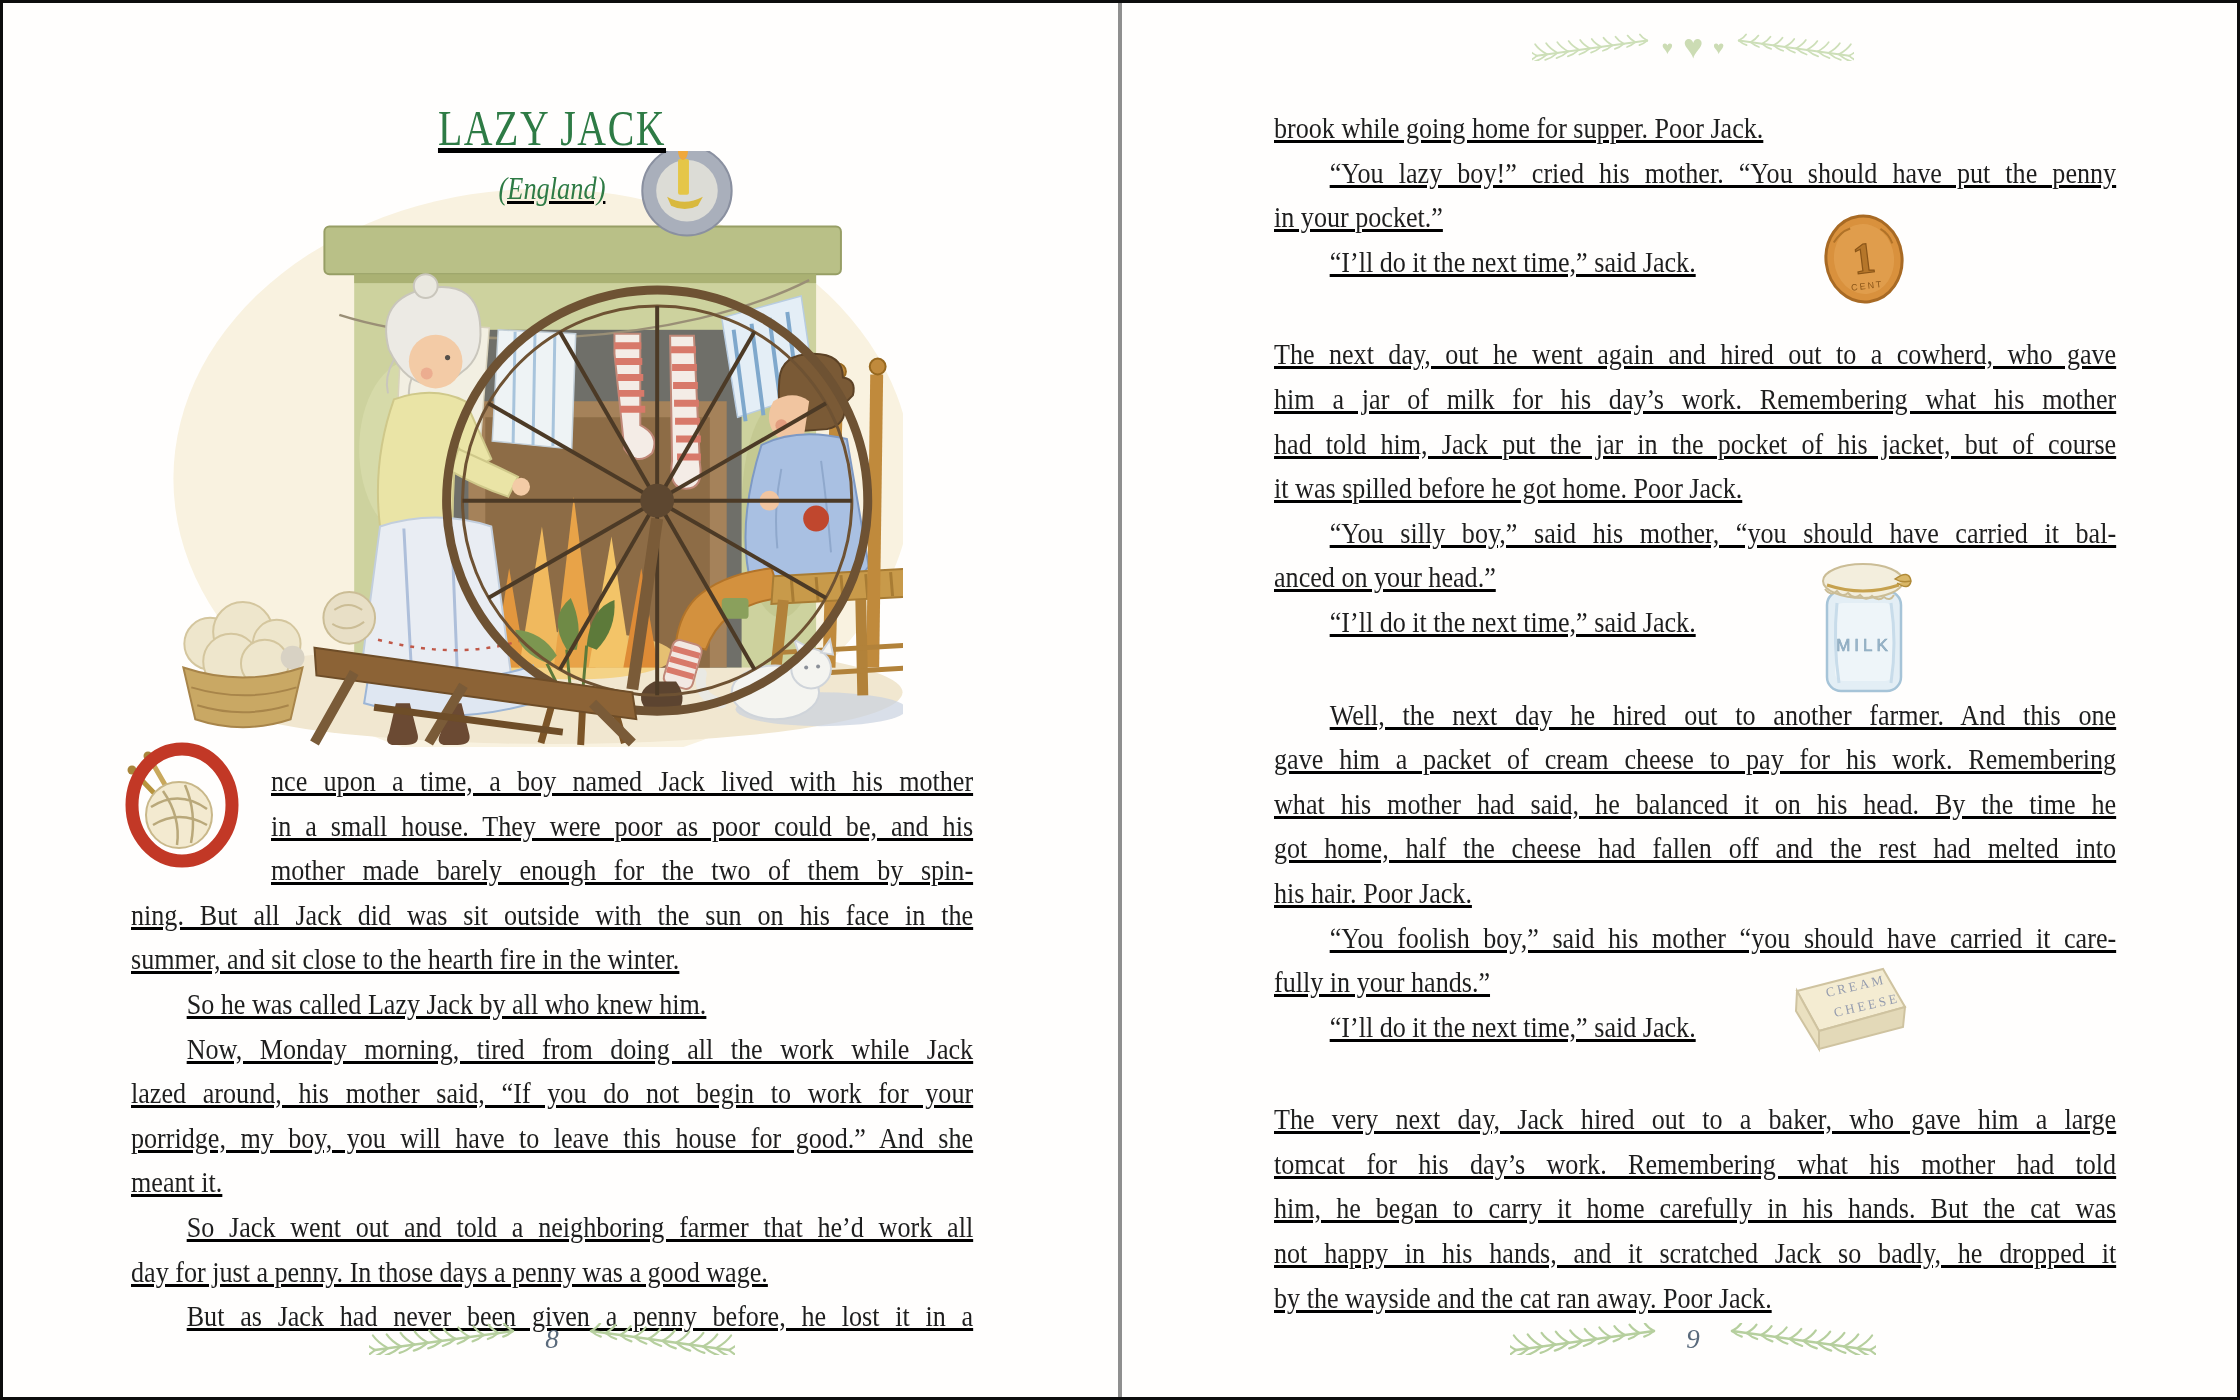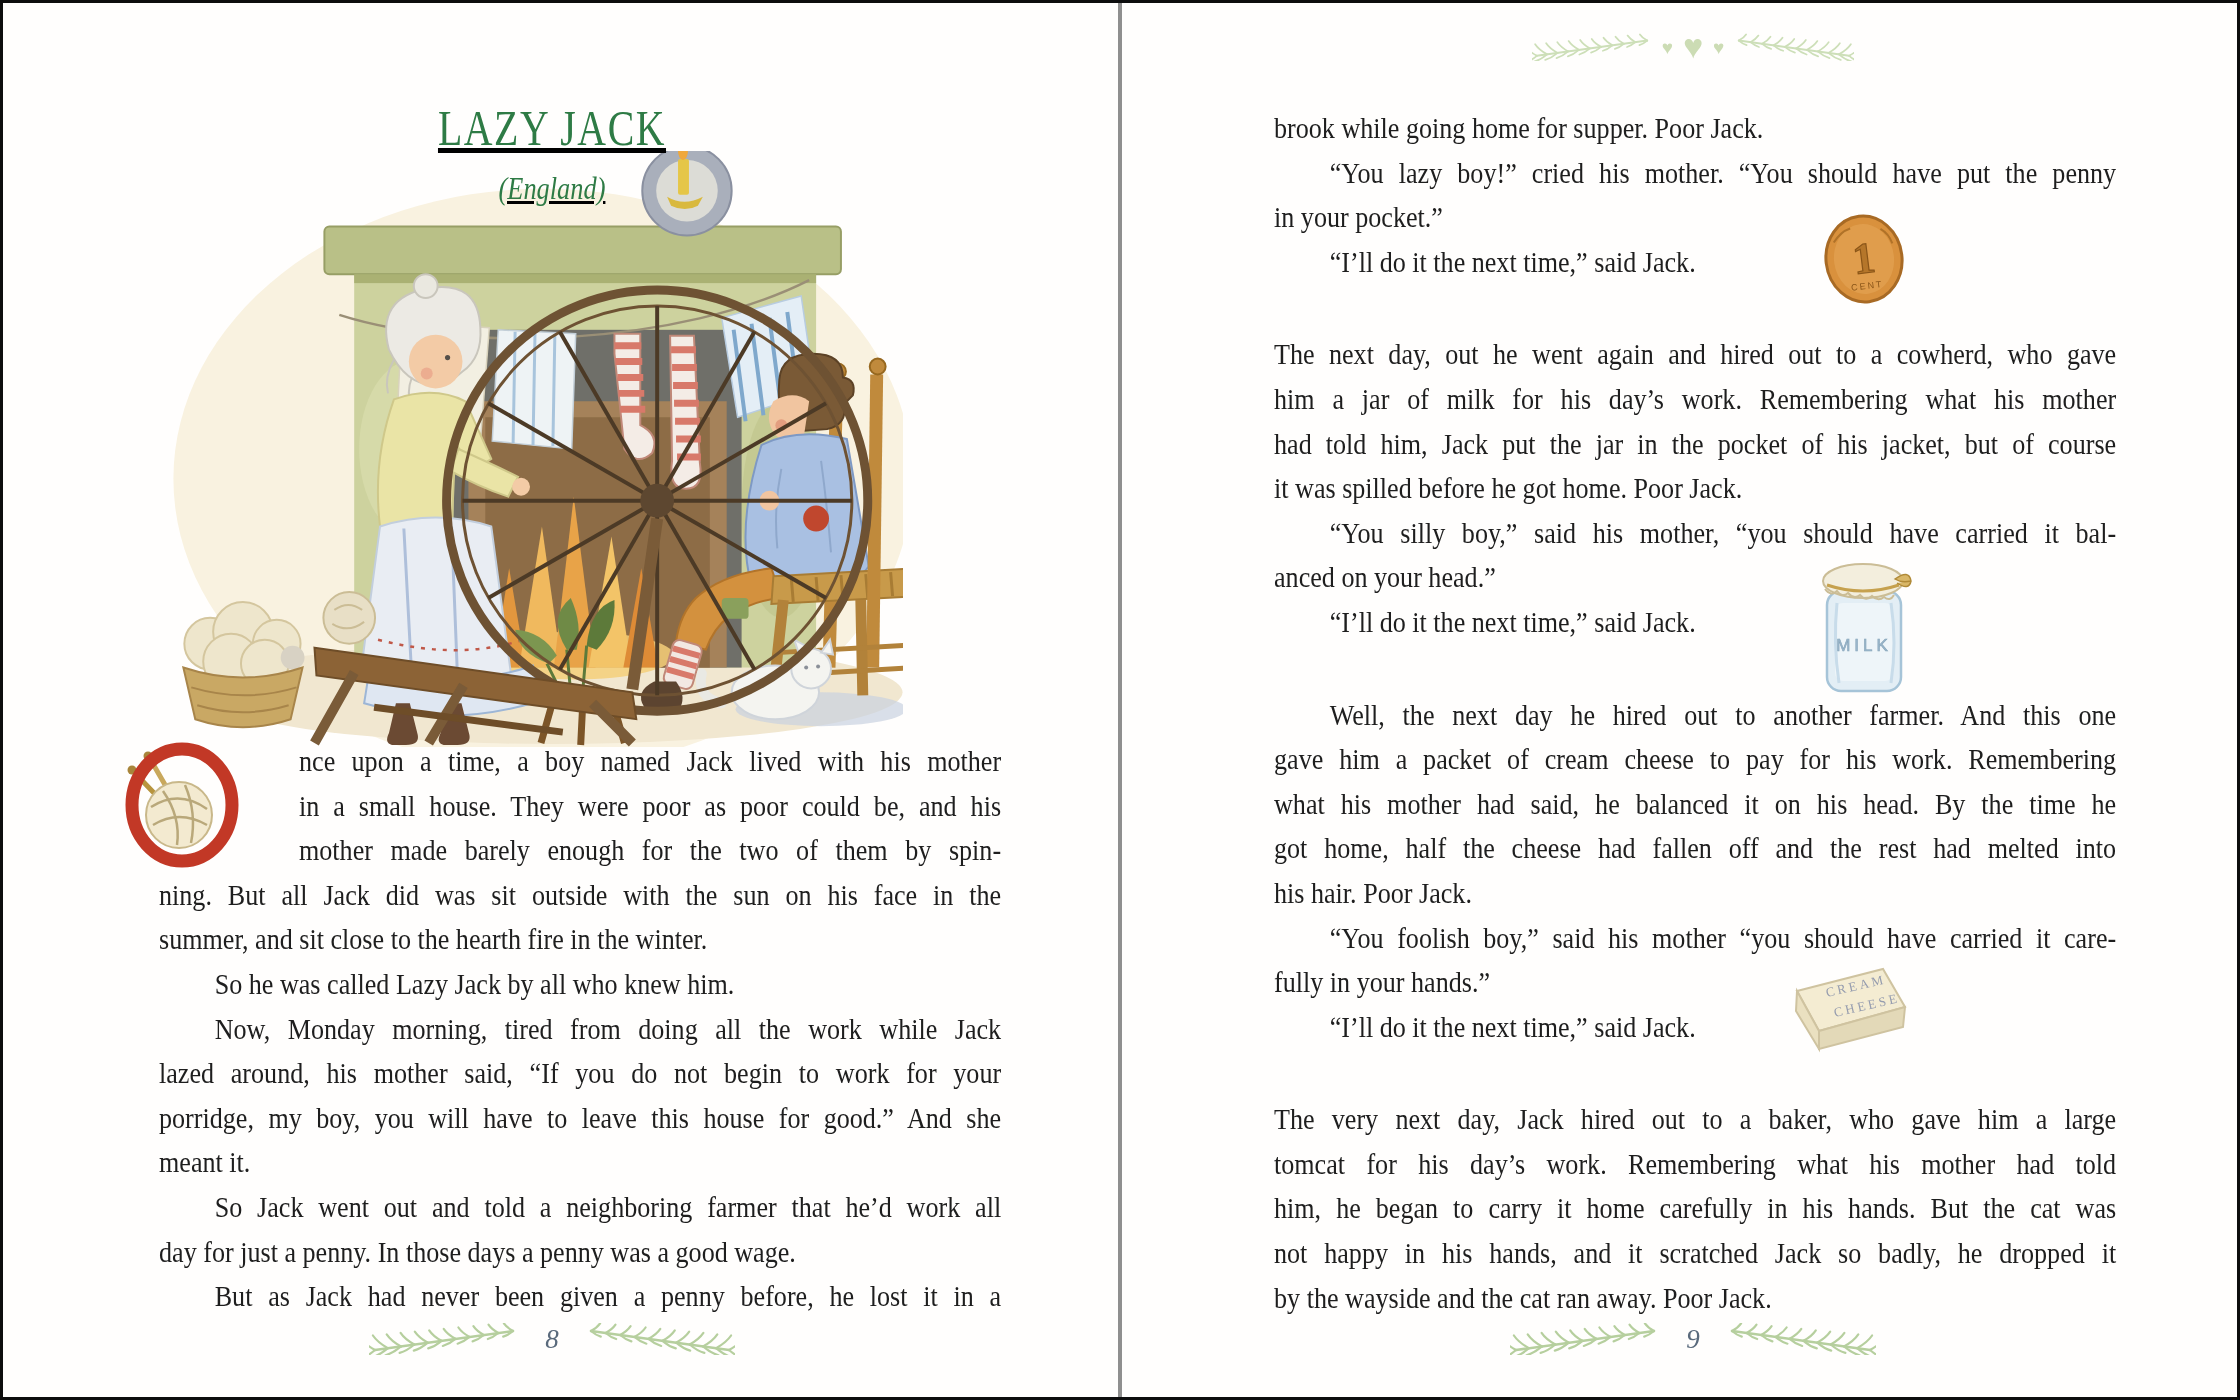--- a/index.html
+++ b/index.html
@@ -5,21 +5,21 @@
   html,body{margin:0;padding:0;background:#222;}
   .spread{position:relative;width:2240px;height:1400px;background:#ffffff;
     border:3px solid #0d0d0d;box-sizing:border-box;display:flex;overflow:hidden;
     font-family:"Liberation Serif", serif;}
   .page{position:relative;height:100%;background:#fffefd;flex:0 0 auto;}
   .page.left{width:1115px;}
   .page.right{width:1115px;}
   .gutter{flex:0 0 4px;background:#8f8f8f;}
 
   
-  .textcol{position:absolute;z-index:2;}
+  .textcol{position:absolute;z-index:2;text-decoration:underline;}
   .line{font-size:30px;line-height:44.6px;color:#1e1e1e;width:968px;
         transform:scaleX(0.87);transform-origin:0 0;white-space:normal;}
   .line.just{text-align:justify;text-align-last:justify;}
   .line.ind{text-indent:64px;}
   .line.dc{margin-left:140px;width:807px;}
 
   .title-wrap{position:absolute;left:128px;top:96px;width:842px;text-align:center;z-index:2;text-decoration:underline;}
   .story-title{display:block;font-size:51px;letter-spacing:2px;color:#2e7b45;
     transform:scaleX(0.78);transform-origin:50% 50%;font-weight:400;}
   .story-origin{display:block;margin-top:14px;font-size:31px;font-style:italic;color:#2e7b45;
@@ -212,21 +212,21 @@
         <path d="M30 22 L60 74" stroke="#c9a85c" stroke-width="5" stroke-linecap="round"></path>
         <path d="M14 36 L56 80" stroke="#b8953e" stroke-width="5" stroke-linecap="round"></path>
         <circle cx="29" cy="21" r="4.5" fill="#a8853a"></circle>
           <circle cx="13" cy="35" r="4.5" fill="#a8853a"></circle>
         <ellipse cx="63" cy="70" rx="50" ry="56" fill="none" stroke="#c23826" stroke-width="13"></ellipse>
         <circle cx="60" cy="80" r="33" fill="#f3ead0" stroke="#c9b88a" stroke-width="2"></circle>
         <path d="M32 72 q28 -18 56 2 M34 90 q26 -16 54 0 M44 56 q18 26 14 54 M66 50 q12 28 6 58" stroke="#b9a87a" stroke-width="2.5" fill="none"></path>
       </svg>
     </div>
 
-    <div class="textcol" style="left:128px;top:736px;width:842px;margin-left:28px;">
+    <div class="textcol" style="left:128px;top:756px;width:842px;">
         <div class="line just dc">nce upon a time, a boy named Jack lived with his mother</div>
         <div class="line just dc">in a small house. They were poor as poor could be, and his</div>
         <div class="line just dc">mother made barely enough for the two of them by spin-</div>
         <div class="line just">ning. But all Jack did was sit outside with the sun on his face in the</div>
         <div class="line">summer, and sit close to the hearth fire in the winter.</div>
         <div class="line ind">So he was called Lazy Jack by all who knew him.</div>
         <div class="line just ind">Now, Monday morning, tired from doing all the work while Jack</div>
         <div class="line just">lazed around, his mother said, “If you do not begin to work for your</div>
         <div class="line just">porridge, my boy, you will have to leave this house for good.” And she</div>
         <div class="line">meant it.</div>

